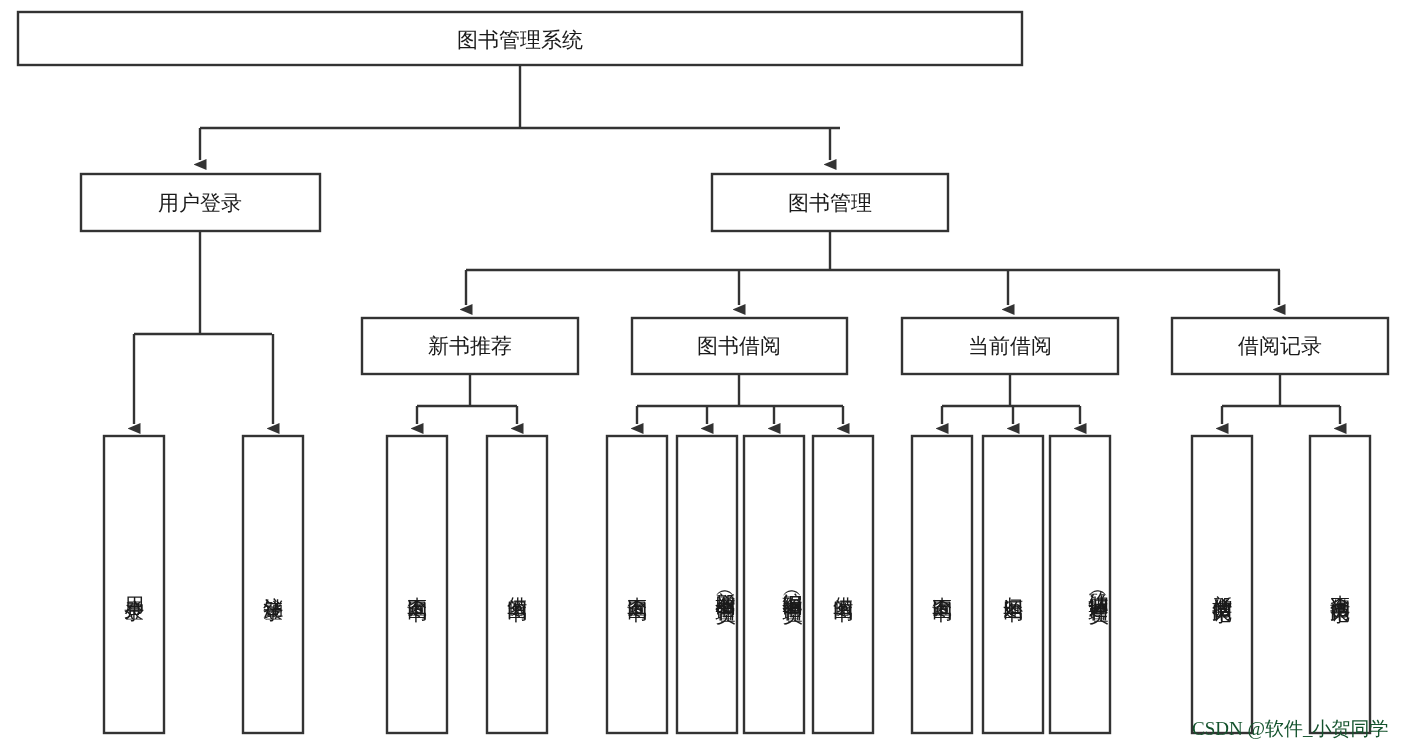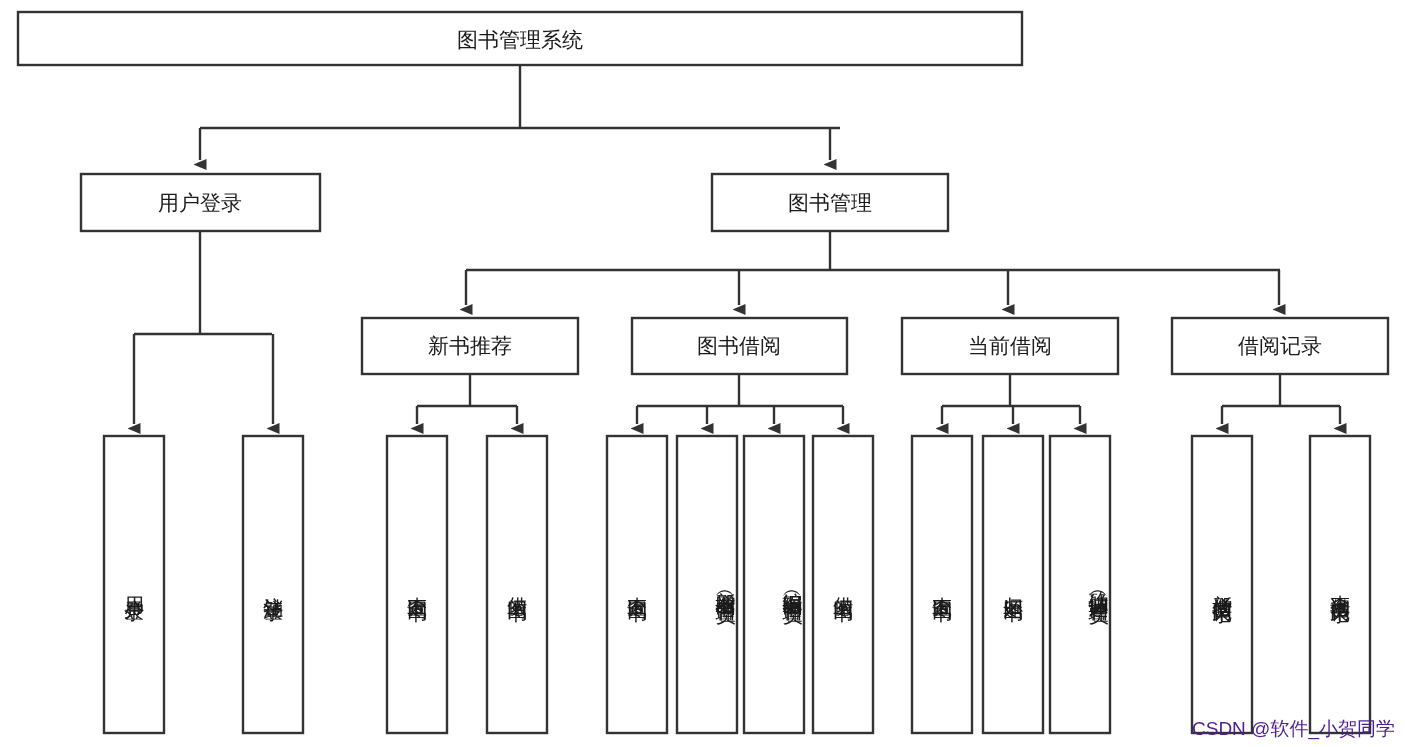--- a/index.html
+++ b/index.html
@@ -56,23 +56,23 @@
     letter-spacing: 2px;
     display: flex;
     align-items: center;
     justify-content: center;
     text-align: center;
     white-space: nowrap;
     pointer-events: none;
   }
   .watermark {
     position: absolute;
-    font-family: Liberation Sans, sans-serif;
+    font-family: Liberation Serif, serif;
     font-size: 19px;
-    color: #4c1d95;
+    color: #14532d;
     white-space: nowrap;
   }
 </style>
 </head>
 <body>
 
 <div id="canvas">
 
   <svg id="diagram-svg" viewBox="0 0 1405 747">
     <defs>

